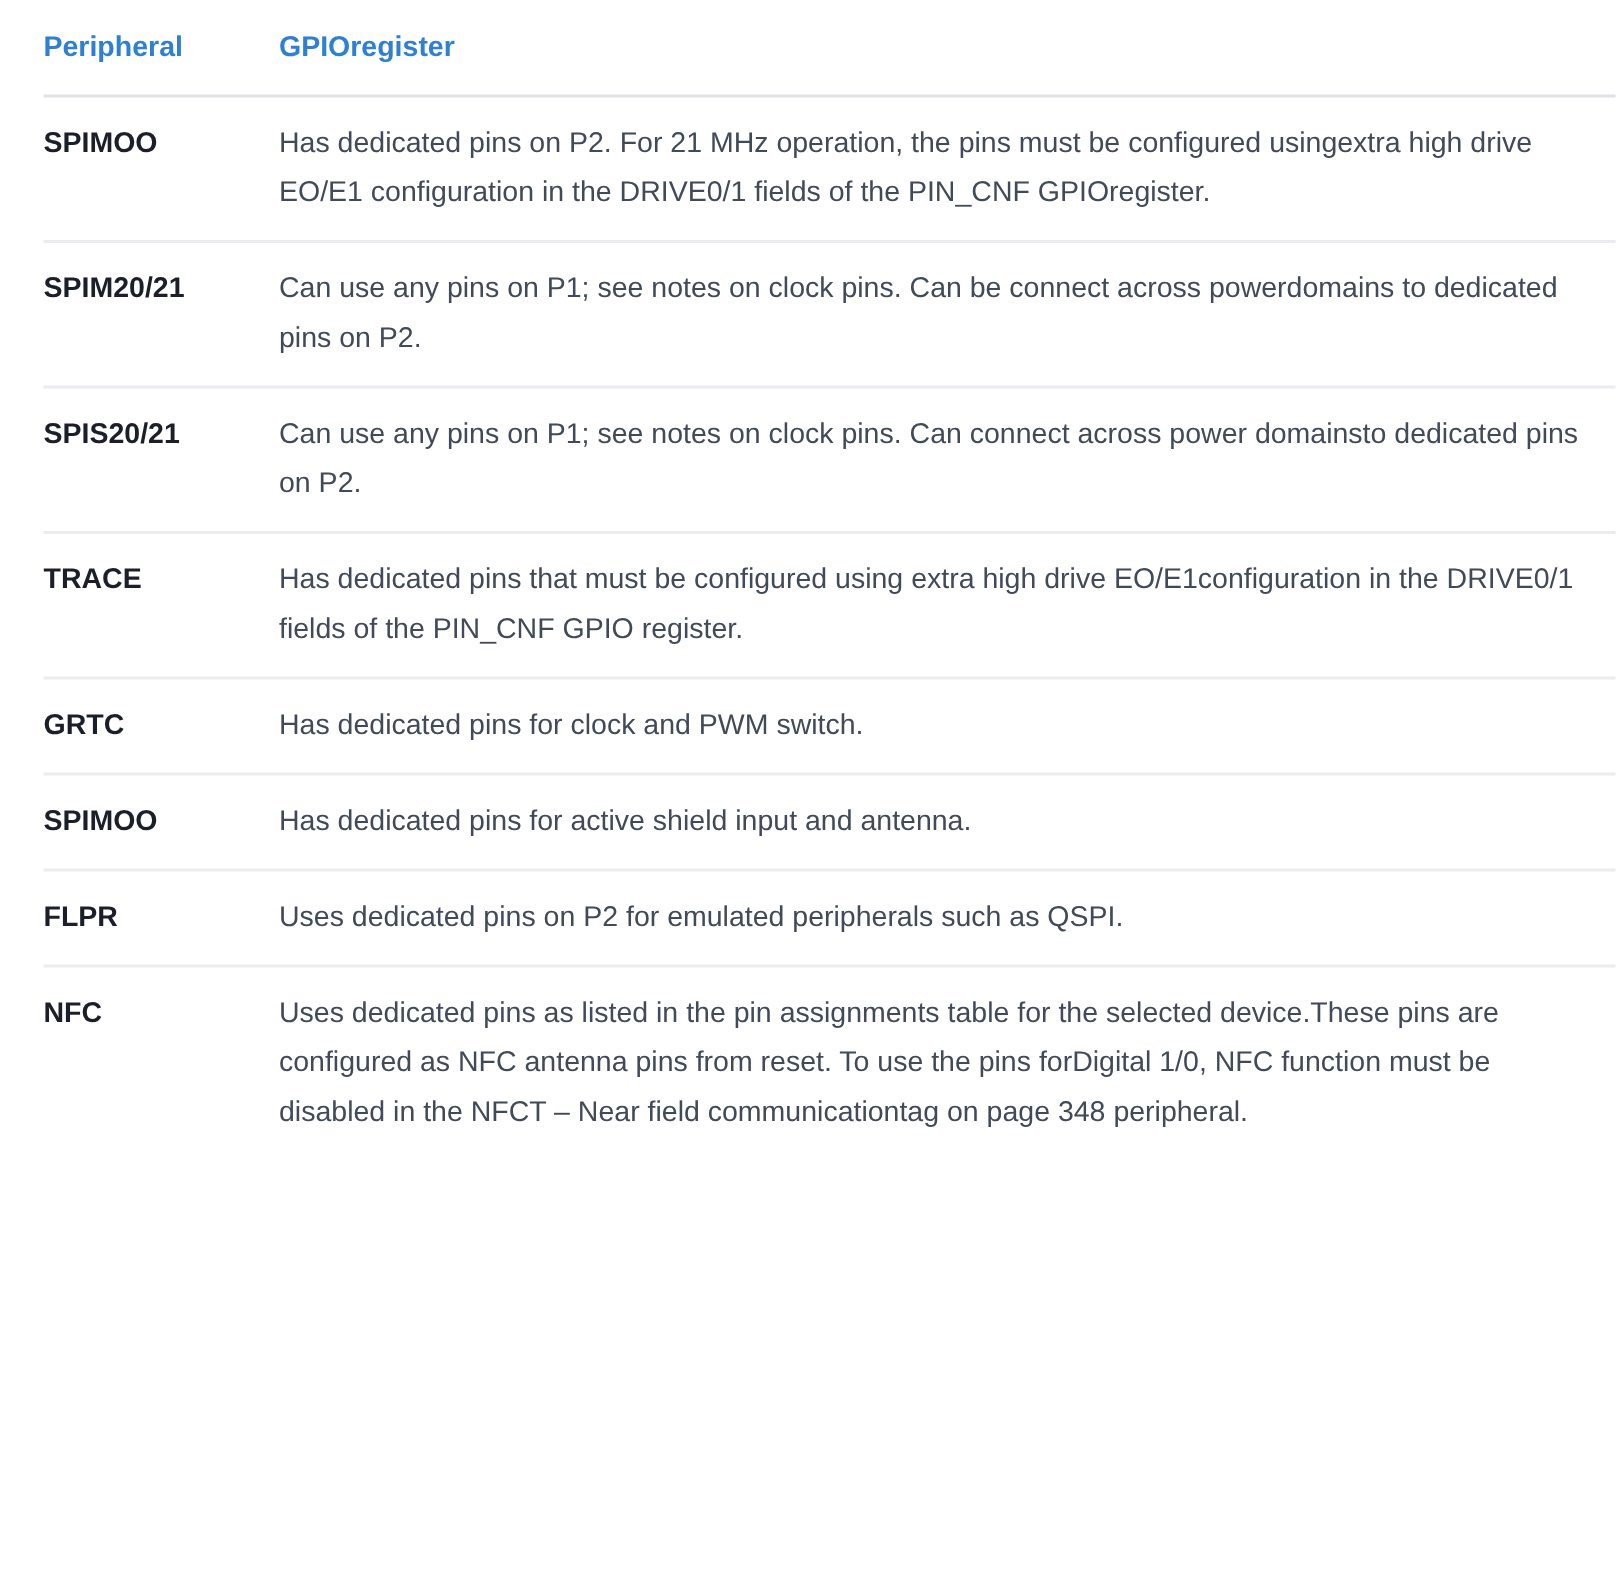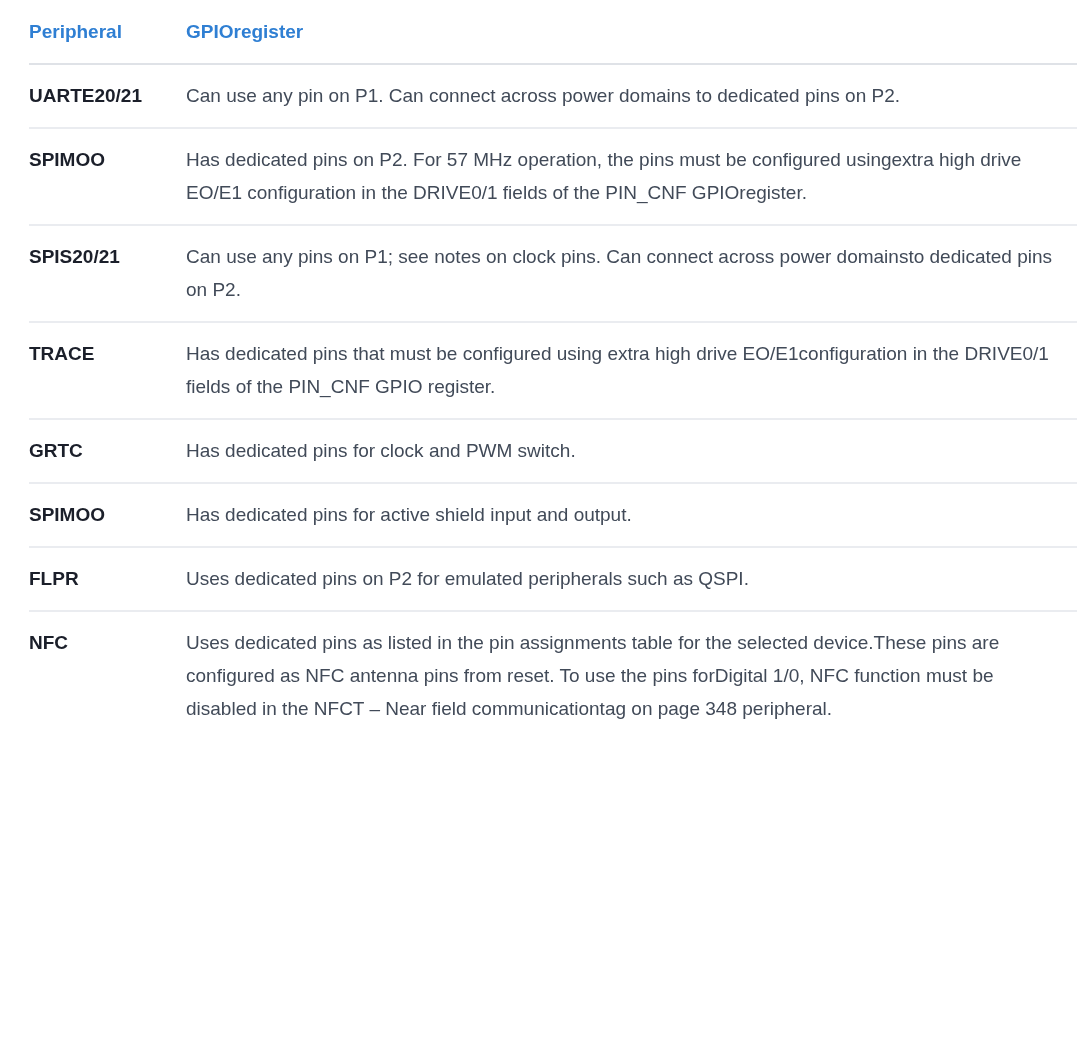--- a/index.html
+++ b/index.html
@@ -67,42 +67,42 @@
       <col class="c2">
     </colgroup>
     <thead>
       <tr>
         <th>Peripheral</th>
         <th>GPIOregister</th>
       </tr>
     </thead>
     <tbody>
       <tr>
-        <td class="peripheral">UARTE20/21</td>
-        <td class="description">Can use any pin on P1. Can connect across power domains to dedicated pins on P2.</td>
+        <td class="peripheral">SPIMOO</td>
+        <td class="description">Has dedicated pins on P2. For 21 MHz operation, the pins must be configured usingextra high drive EO/E1 configuration in the DRIVE0/1 fields of the PIN_CNF GPIOregister.</td>
       </tr>
       <tr>
-        <td class="peripheral">SPIMOO</td>
-        <td class="description">Has dedicated pins on P2. For 57 MHz operation, the pins must be configured usingextra high drive EO/E1 configuration in the DRIVE0/1 fields of the PIN_CNF GPIOregister.</td>
+        <td class="peripheral">SPIM20/21</td>
+        <td class="description">Can use any pins on P1; see notes on clock pins. Can be connect across powerdomains to dedicated pins on P2.</td>
       </tr>
       <tr>
         <td class="peripheral">SPIS20/21</td>
         <td class="description">Can use any pins on P1; see notes on clock pins. Can connect across power domainsto dedicated pins on P2.</td>
       </tr>
       <tr>
         <td class="peripheral">TRACE</td>
         <td class="description">Has dedicated pins that must be configured using extra high drive EO/E1configuration in the DRIVE0/1 fields of the PIN_CNF GPIO register.</td>
       </tr>
       <tr>
         <td class="peripheral">GRTC</td>
         <td class="description">Has dedicated pins for clock and PWM switch.</td>
       </tr>
       <tr>
         <td class="peripheral">SPIMOO</td>
-        <td class="description">Has dedicated pins for active shield input and output.</td>
+        <td class="description">Has dedicated pins for active shield input and antenna.</td>
       </tr>
       <tr>
         <td class="peripheral">FLPR</td>
         <td class="description">Uses dedicated pins on P2 for emulated peripherals such as QSPI.</td>
       </tr>
       <tr>
         <td class="peripheral">NFC</td>
         <td class="description">Uses dedicated pins as listed in the pin assignments table for the selected device.These pins are configured as NFC antenna pins from reset. To use the pins forDigital 1/0, NFC function must be disabled in the NFCT – Near field communicationtag on page 348 peripheral.</td>
       </tr>
     </tbody>

